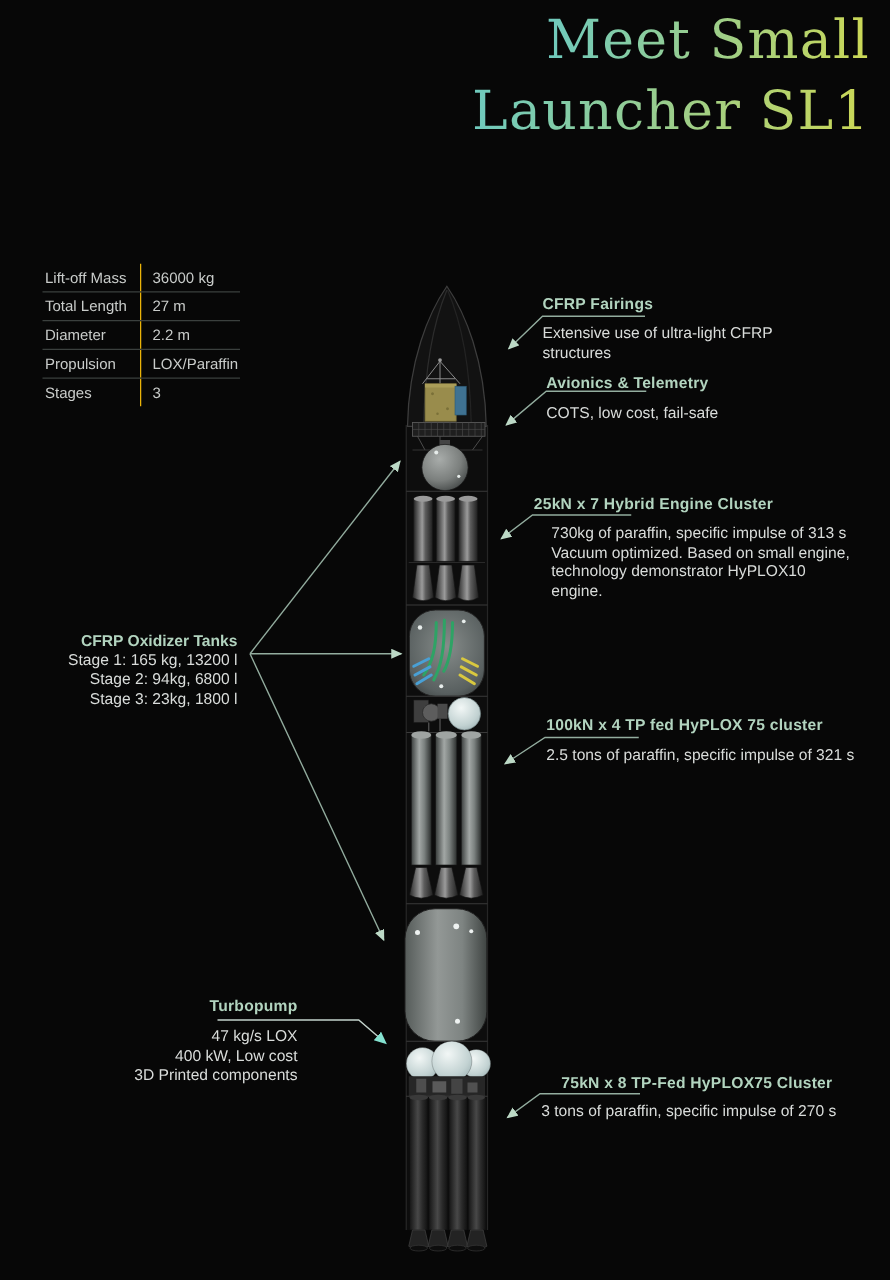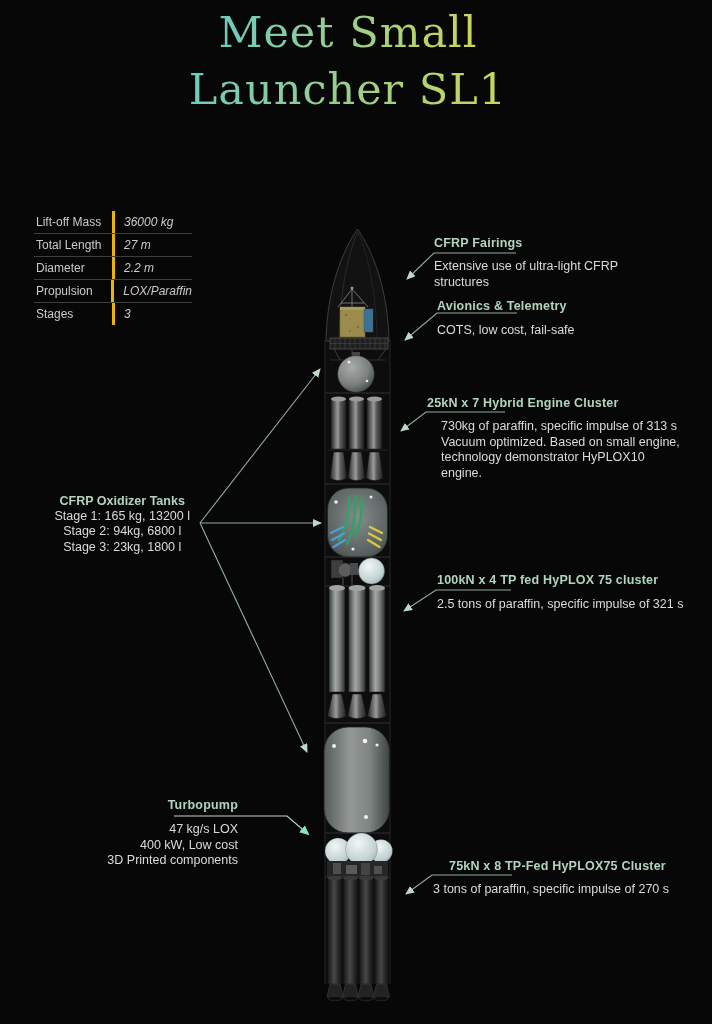--- a/index.html
+++ b/index.html
@@ -3,45 +3,45 @@
 <meta charset="utf-8">
 <style>
   html,body{margin:0;padding:0;background:#000;}
   .canvas{
     position:relative;width:712px;height:1024px;overflow:hidden;
     background:#070707;
     font-family:"Liberation Sans", sans-serif;
   }
   
   .title{
-    position:absolute;top:4px;left:0;width:696px;text-align:center;
+    position:absolute;top:4px;left:0;width:696px;text-align:right;
     font-family:"DejaVu Serif", serif;
   }
   .title-line{font-size:43px;line-height:57px;font-weight:500;letter-spacing:1px;}
   .title-line span{
     background:linear-gradient(90deg,#6fcabe 0%,#9fce86 55%,#ccd855 100%);
     -webkit-background-clip:text;background-clip:text;color:transparent;
   }
   
   .spec{position:absolute;left:34px;top:211px;width:158px;font-size:12px;color:#c9ccca;}
   .spec-row{display:flex;border-bottom:1px solid #3b403e;}
   .spec-row:last-child{border-bottom:none;}
   .spec-label{width:76px;padding:4px 0 4px 2px;}
-  .spec-value{flex:1;border-left:3px solid #eab308;padding:4px 0 4px 9px;font-style:italic;}
+  .spec-value{flex:1;border-left:1px solid #eab308;padding:4px 0 4px 9px;}
   
   .co-head{position:absolute;font-weight:bold;font-size:12.5px;color:#b2d4bf;
            letter-spacing:.2px;white-space:nowrap;}
   .co-body{position:absolute;font-size:12.5px;color:#d9dcda;line-height:15.5px;white-space:nowrap;}
   .ra{text-align:right;}
   #co-fairings-h{left:434px;top:236px;}  #co-fairings-b{left:434px;top:259px;}
   #co-avionics-h{left:437px;top:299px;}  #co-avionics-b{left:437px;top:323px;}
   #co-hybrid-h{left:427px;top:396px;}    #co-hybrid-b{left:441px;top:419px;}
   #co-ox{right:522px;top:494px;line-height:15.2px;}
   #co-ox .co-ox-head{font-weight:bold;color:#b2d4bf;font-size:12.5px;}
-  #co-ox{position:absolute;font-size:12.5px;color:#d9dcda;white-space:nowrap;text-align:center;}
+  #co-ox{position:absolute;font-size:12.5px;color:#d9dcda;white-space:nowrap;text-align:right;margin-top:12px;}
   #co-hyplox-h{left:437px;top:573px;}    #co-hyplox-b{left:437px;top:597px;}
   #co-turbo-h{right:474px;top:798px;}    #co-turbo-b{right:474px;top:822px;}
   #co-stage1-h{left:433px;top:859px;margin-left:16px;}    #co-stage1-b{left:433px;top:882px;}
   svg{position:absolute;left:0;top:0;}
   .leader{fill:none;stroke:#93ad9f;stroke-width:1.1;}
   .leader-turbo{fill:none;stroke:#c4d4cd;stroke-width:1.1;}
 </style>
 </head>
 <body>
 

